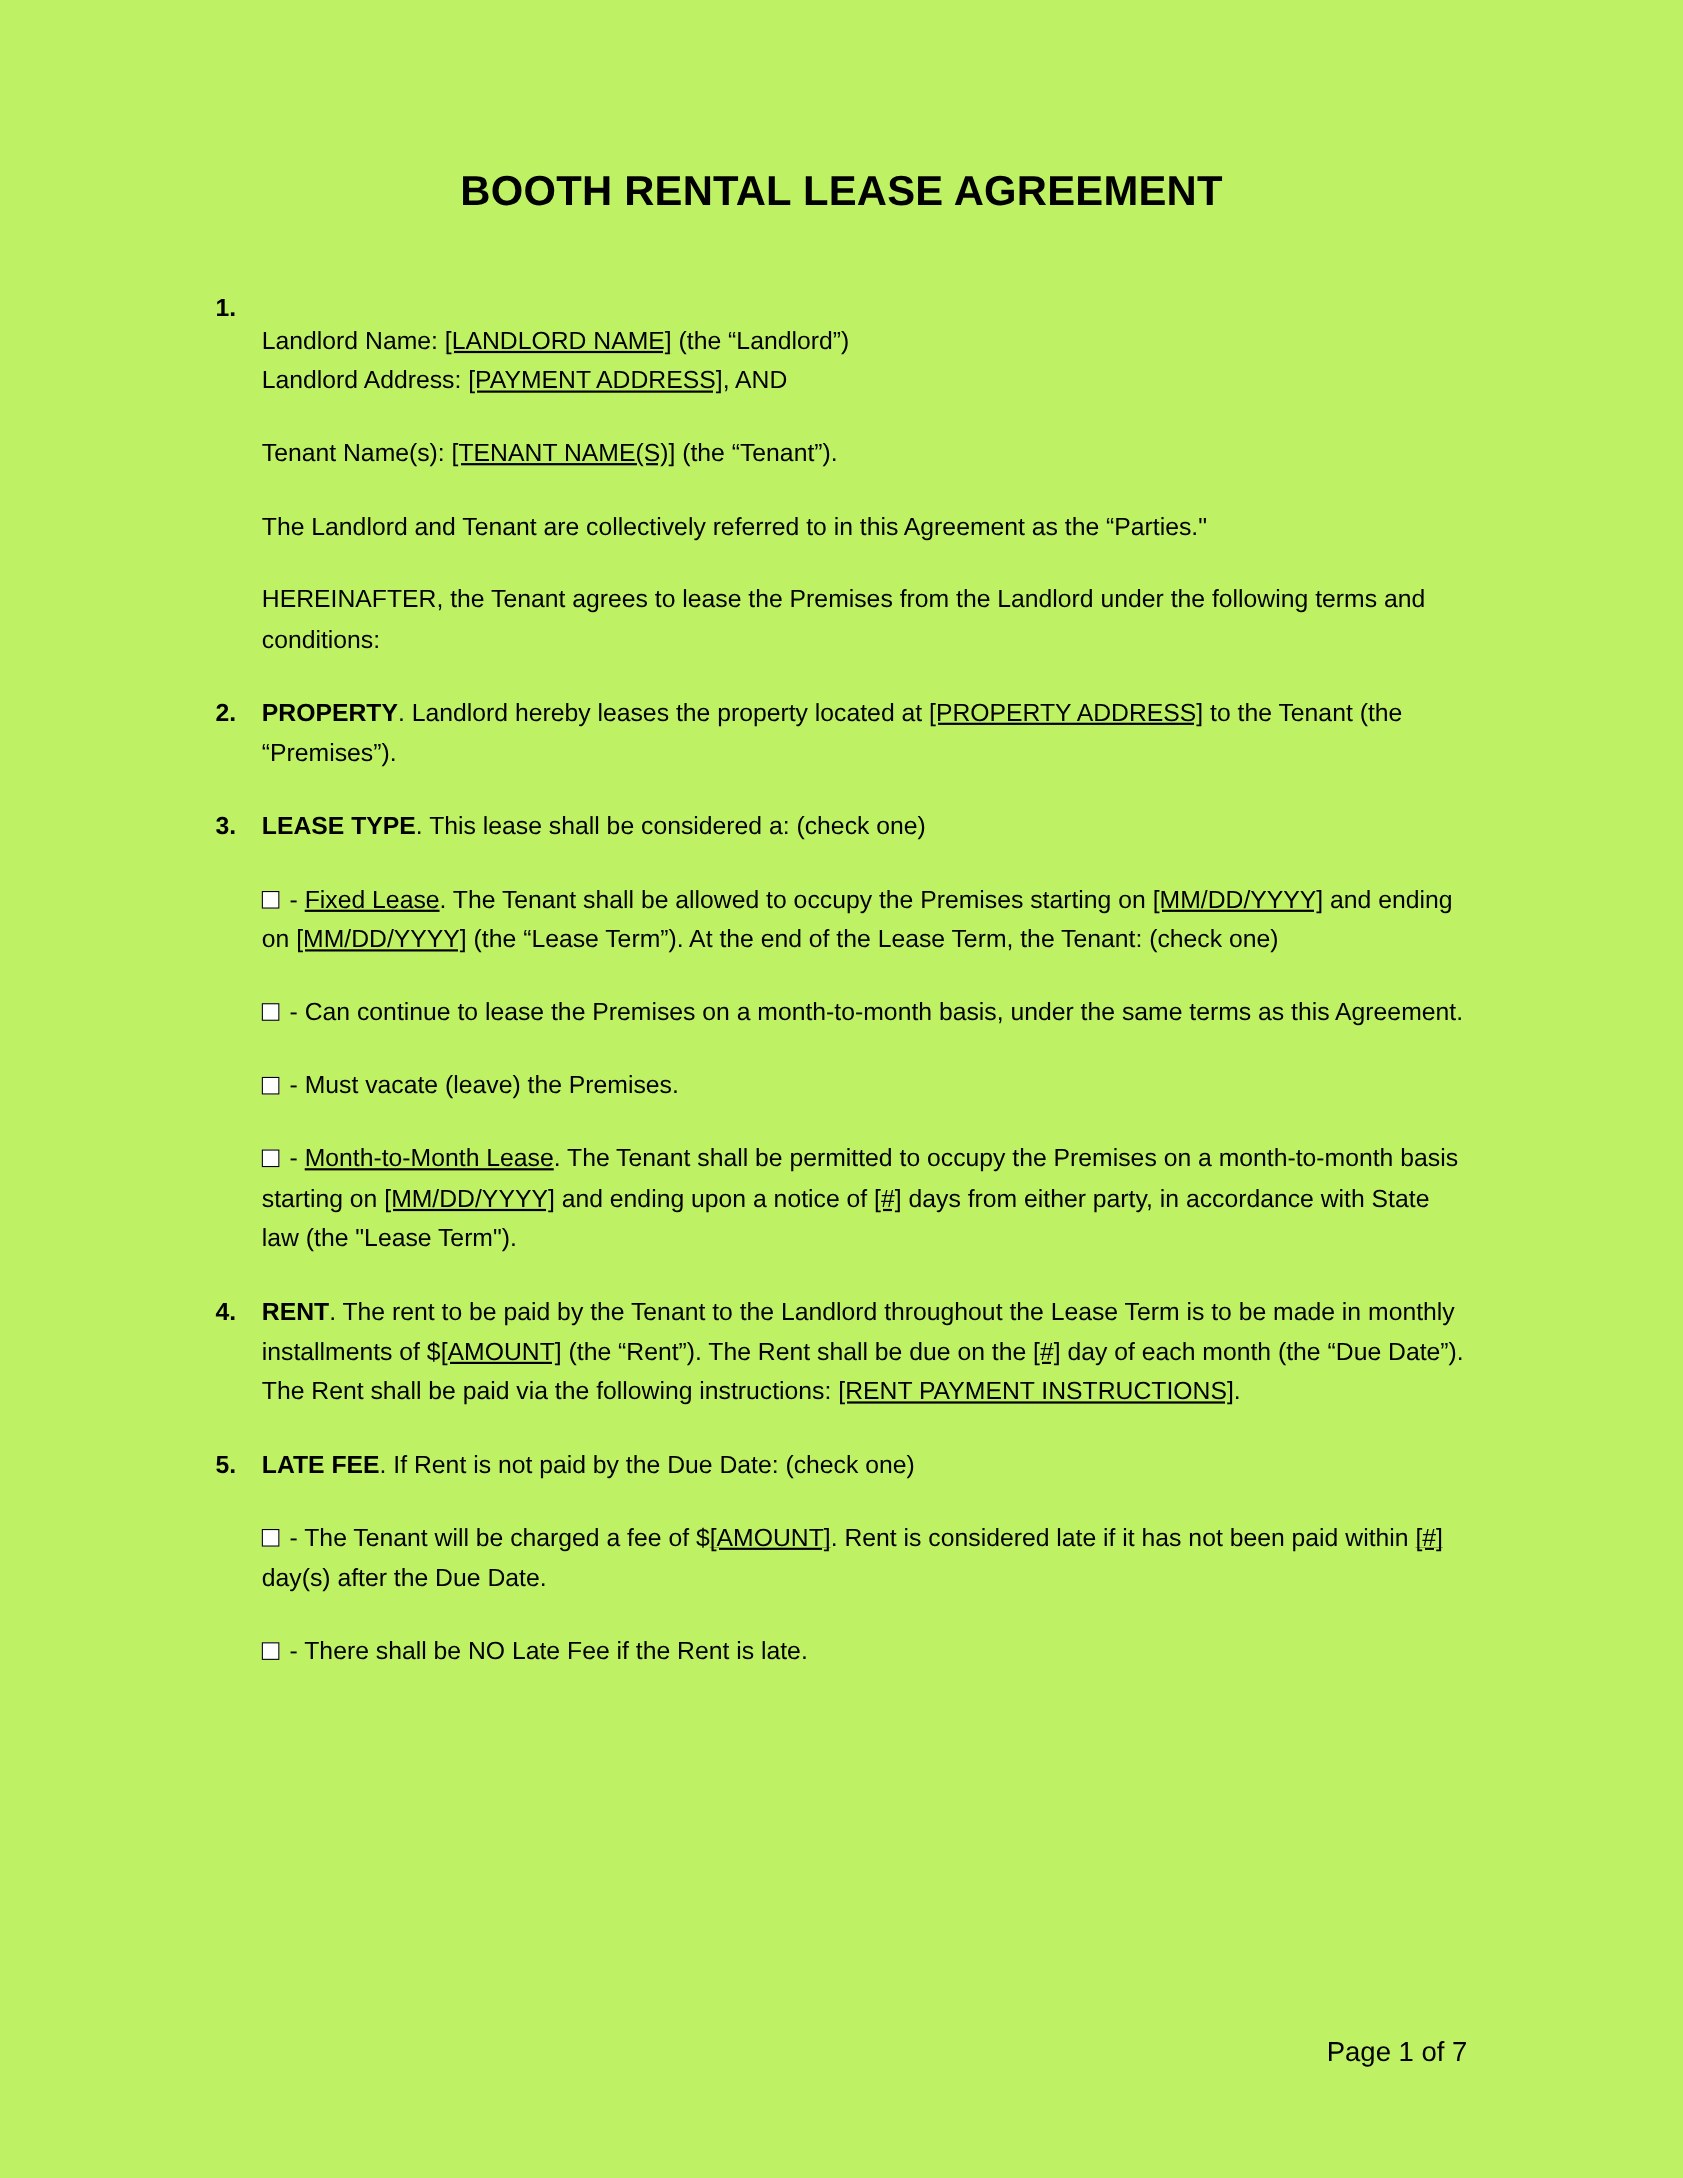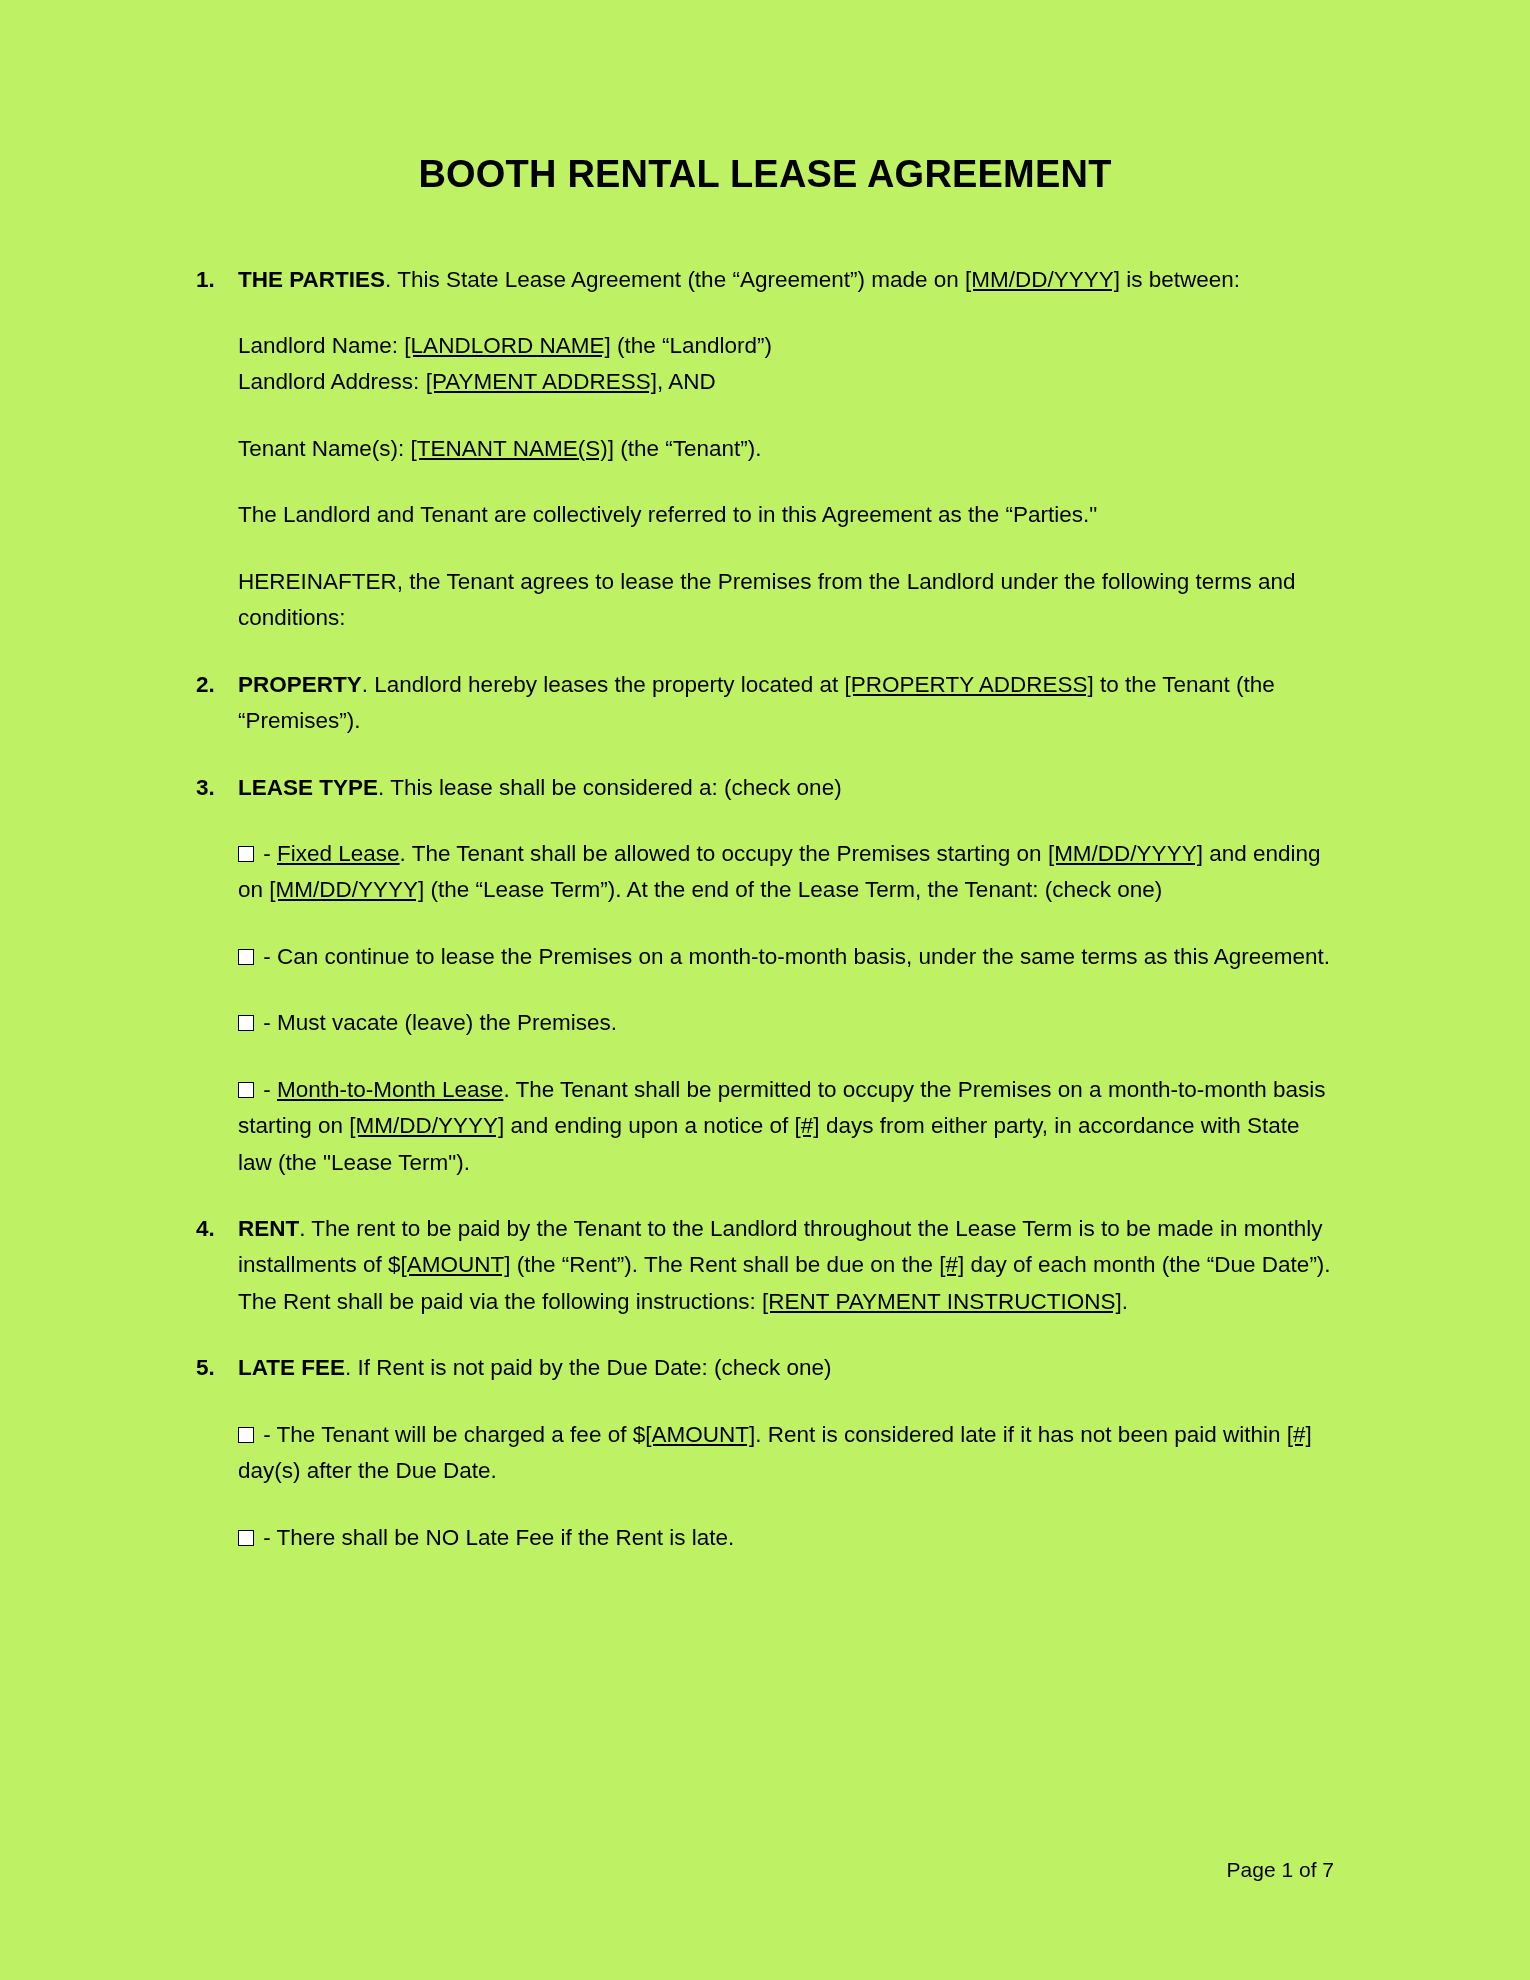--- a/index.html
+++ b/index.html
@@ -83,37 +83,36 @@
     border: 1.6px solid #000;
     vertical-align: -1px;
     margin-right: 3px;
     background: #fff;
     box-sizing: border-box;
   }
   .footer {
     position: absolute;
     right: 196px;
     bottom: 96px;
-    font-size: 21px;
+    font-size: 25px;
     line-height: 1.4;
   }
 </style>
 </head>
 <body>
 
 <div class="page">
 
   <h1 class="doc-title">BOOTH RENTAL LEASE AGREEMENT</h1>
 
   <div class="sections">
 
     <div class="section">
       <div class="section-number">1.</div>
       <div class="section-body">
-        <p class="para"><span class="heading">THE PARTIES</span><span>. This State Lease Agreement (the “Agreement”) made on </span><span class="ph">[MM/DD/YYYY]</span><span> is between:</span></p>
 
         <p class="para gap">
           <span>Landlord Name: </span><span class="ph">[LANDLORD NAME]</span><span> (the “Landlord”)</span><br>
           <span>Landlord Address: </span><span class="ph">[PAYMENT ADDRESS]</span><span>, AND</span>
         </p>
 
         <p class="para gap"><span>Tenant Name(s): </span><span class="ph">[TENANT NAME(S)]</span><span> (the “Tenant”).</span></p>
 
         <p class="para gap">The Landlord and Tenant are collectively referred to in this Agreement as the “Parties."</p>
 

